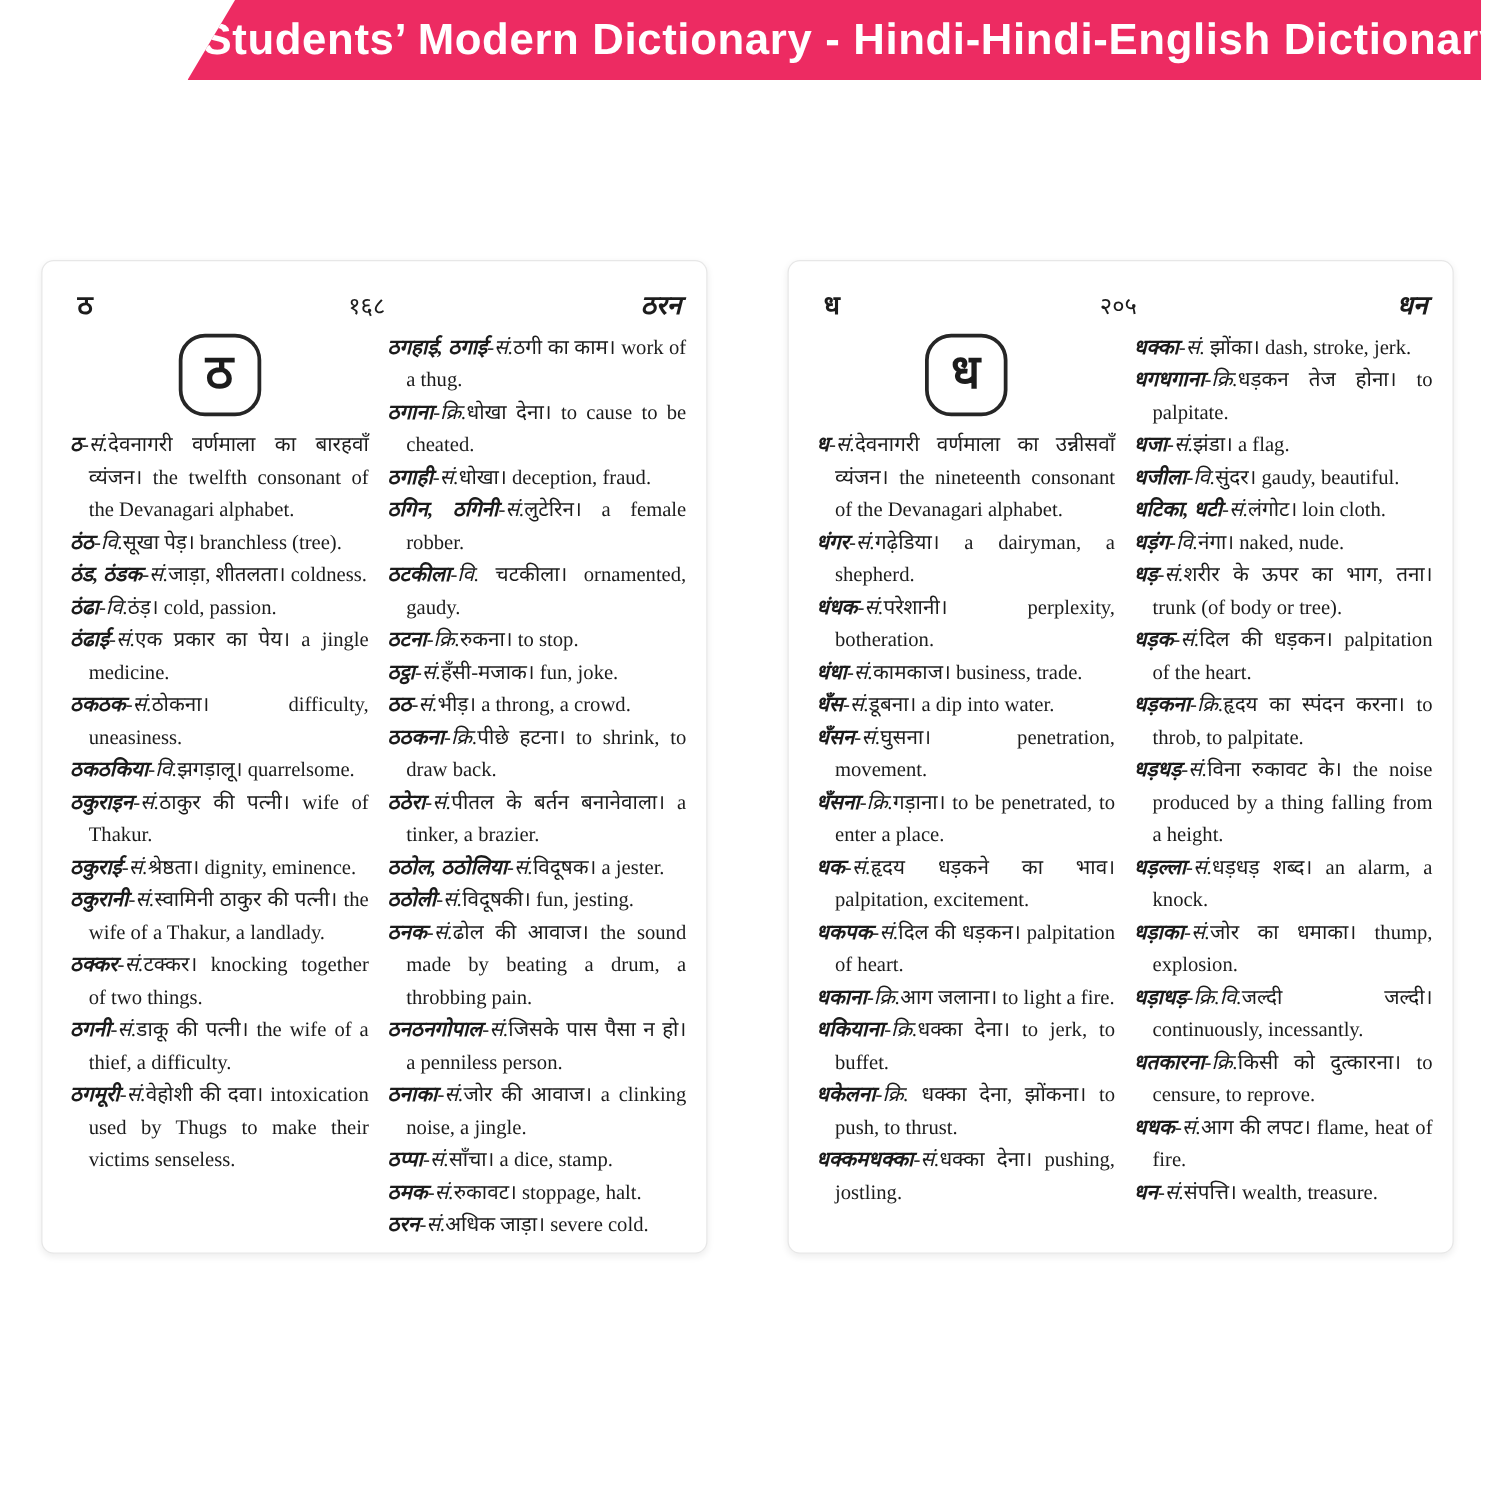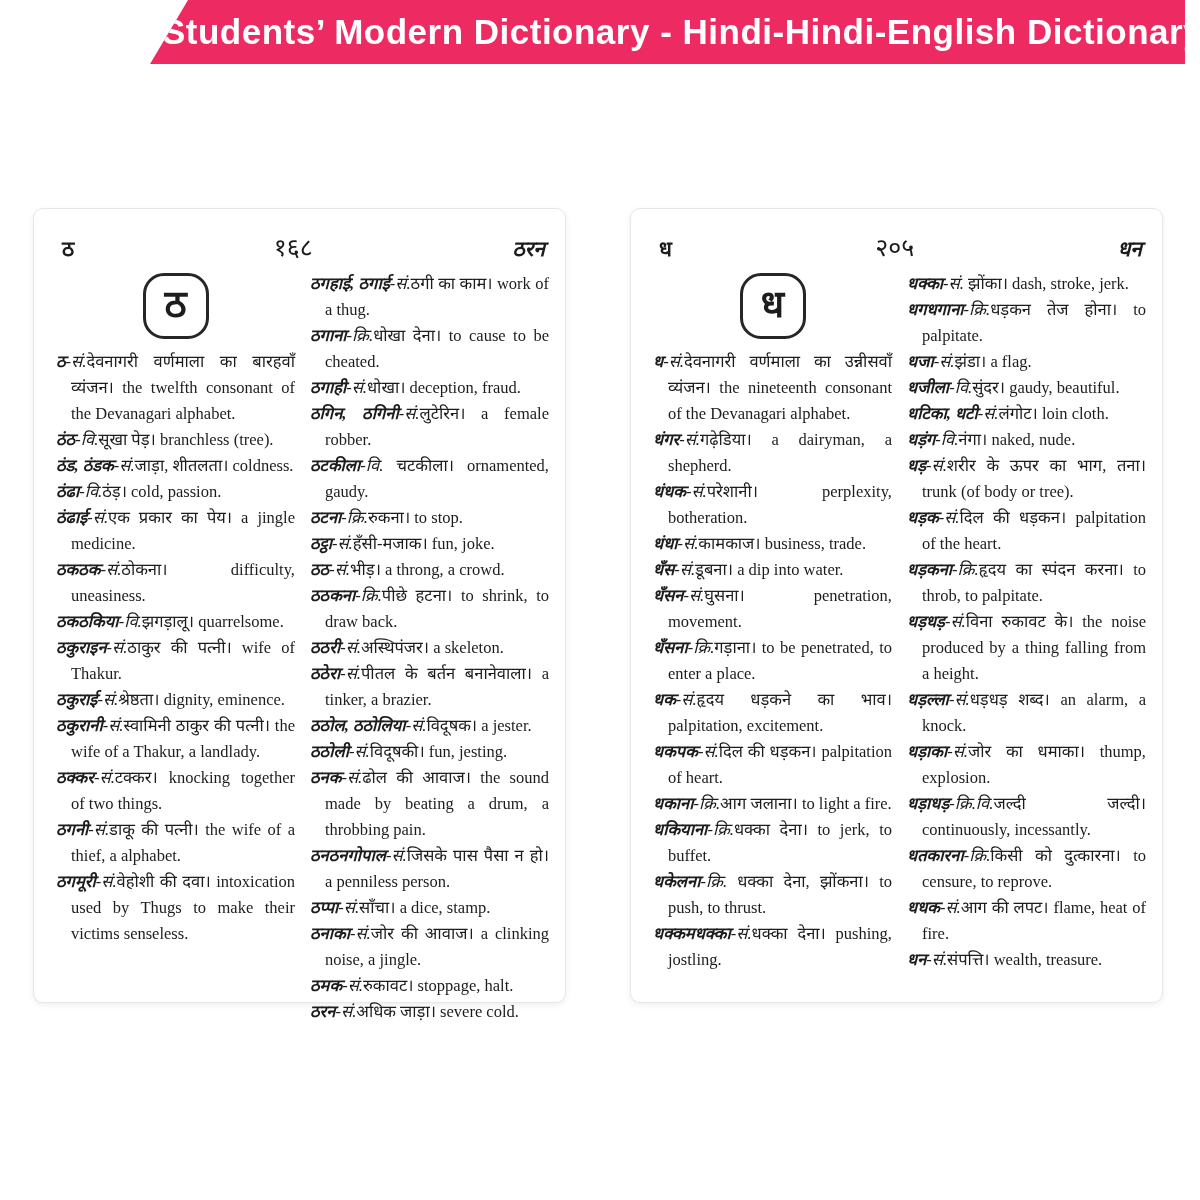--- a/index.html
+++ b/index.html
@@ -28,21 +28,21 @@
     padding: 20px 16px 0 22px;
   }
   .page-left  { left: 33px; }
   .page-right { left: 630px; }
 
   .running-head {
     display: flex; justify-content: space-between; align-items: baseline;
     padding: 0 4px 0 6px; margin-bottom: 8px;
   }
   .rh-letter { font-size: 21px; font-weight: 700; }
-  .rh-number { font-size: 25px; text-align: right; }
+  .rh-number { font-size: 19px; text-align: right; }
   .rh-word   { font-size: 21px; font-weight: 700; font-style: italic; }
 
   .cols { display: flex; gap: 15px; }
   .col  { flex: 1 1 0; min-width: 0; }
 
   .letter-badge {
     width: 66px; height: 66px; margin: 2px auto 10px auto;
     border: 3.5px solid #262626; border-radius: 21px;
     display: flex; align-items: center; justify-content: center;
   }
@@ -80,43 +80,42 @@
           <div class="entry"><span class="hw">ठंठ</span>-<span class="tag">वि.</span><span class="def">सूखा पेड़। branchless (tree).</span></div>
           <div class="entry"><span class="hw">ठंड, ठंडक</span>-<span class="tag">सं.</span><span class="def">जाड़ा, शीतलता। coldness.</span></div>
           <div class="entry"><span class="hw">ठंढा</span>-<span class="tag">वि.</span><span class="def">ठंड़। cold, passion.</span></div>
           <div class="entry"><span class="hw">ठंढाई</span>-<span class="tag">सं.</span><span class="def">एक प्रकार का पेय। a jingle medicine.</span></div>
           <div class="entry"><span class="hw">ठकठक</span>-<span class="tag">सं.</span><span class="def">ठोकना। difficulty, uneasiness.</span></div>
           <div class="entry"><span class="hw">ठकठकिया</span>-<span class="tag">वि.</span><span class="def">झगड़ालू। quarrelsome.</span></div>
           <div class="entry"><span class="hw">ठकुराइन</span>-<span class="tag">सं.</span><span class="def">ठाकुर की पत्नी। wife of Thakur.</span></div>
           <div class="entry"><span class="hw">ठकुराई</span>-<span class="tag">सं.</span><span class="def">श्रेष्ठता। dignity, eminence.</span></div>
           <div class="entry"><span class="hw">ठकुरानी</span>-<span class="tag">सं.</span><span class="def">स्वामिनी ठाकुर की पत्नी। the wife of a Thakur, a landlady.</span></div>
           <div class="entry"><span class="hw">ठक्कर</span>-<span class="tag">सं.</span><span class="def">टक्कर। knocking together of two things.</span></div>
-          <div class="entry"><span class="hw">ठगनी</span>-<span class="tag">सं.</span><span class="def">डाकू की पत्नी। the wife of a thief, a alphabet.</span></div>
+          <div class="entry"><span class="hw">ठगनी</span>-<span class="tag">सं.</span><span class="def">डाकू की पत्नी। the wife of a thief, a difficulty.</span></div>
           <div class="entry"><span class="hw">ठगमूरी</span>-<span class="tag">सं.</span><span class="def">वेहोशी की दवा। intoxication used by Thugs to make their victims senseless.</span></div>
         </div>
     </div>
     <div class="col">
       <div>
           <div class="entry"><span class="hw">ठगहाई, ठगाई</span>-<span class="tag">सं.</span><span class="def">ठगी का काम। work of a thug.</span></div>
           <div class="entry"><span class="hw">ठगाना</span>-<span class="tag">क्रि.</span><span class="def">धोखा देना। to cause to be cheated.</span></div>
           <div class="entry"><span class="hw">ठगाही</span>-<span class="tag">सं.</span><span class="def">धोखा। deception, fraud.</span></div>
           <div class="entry"><span class="hw">ठगिन, ठगिनी</span>-<span class="tag">सं.</span><span class="def">लुटेरिन। a female robber.</span></div>
           <div class="entry"><span class="hw">ठटकीला</span>-<span class="tag">वि.</span><span class="def"> चटकीला। ornamented, gaudy.</span></div>
           <div class="entry"><span class="hw">ठटना</span>-<span class="tag">क्रि.</span><span class="def">रुकना। to stop.</span></div>
           <div class="entry"><span class="hw">ठट्ठा</span>-<span class="tag">सं.</span><span class="def">हँसी-मजाक। fun, joke.</span></div>
           <div class="entry"><span class="hw">ठठ</span>-<span class="tag">सं.</span><span class="def">भीड़। a throng, a crowd.</span></div>
           <div class="entry"><span class="hw">ठठकना</span>-<span class="tag">क्रि.</span><span class="def">पीछे हटना। to shrink, to draw back.</span></div>
-          <div class="entry"><span class="hw">ठठरी</span>-<span class="tag">सं.</span><span class="def">अस्थिपंजर। a skeleton.</span></div>
           <div class="entry"><span class="hw">ठठेरा</span>-<span class="tag">सं.</span><span class="def">पीतल के बर्तन बनानेवाला। a tinker, a brazier.</span></div>
           <div class="entry"><span class="hw">ठठोल, ठठोलिया</span>-<span class="tag">सं.</span><span class="def">विदूषक। a jester.</span></div>
           <div class="entry"><span class="hw">ठठोली</span>-<span class="tag">सं.</span><span class="def">विदूषकी। fun, jesting.</span></div>
           <div class="entry"><span class="hw">ठनक</span>-<span class="tag">सं.</span><span class="def">ढोल की आवाज। the sound made by beating a drum, a throbbing pain.</span></div>
           <div class="entry"><span class="hw">ठनठनगोपाल</span>-<span class="tag">सं.</span><span class="def">जिसके पास पैसा न हो। a penniless person.</span></div>
+          <div class="entry"><span class="hw">ठनाका</span>-<span class="tag">सं.</span><span class="def">जोर की आवाज। a clinking noise, a jingle.</span></div>
           <div class="entry"><span class="hw">ठप्पा</span>-<span class="tag">सं.</span><span class="def">साँचा। a dice, stamp.</span></div>
-          <div class="entry"><span class="hw">ठनाका</span>-<span class="tag">सं.</span><span class="def">जोर की आवाज। a clinking noise, a jingle.</span></div>
           <div class="entry"><span class="hw">ठमक</span>-<span class="tag">सं.</span><span class="def">रुकावट। stoppage, halt.</span></div>
           <div class="entry"><span class="hw">ठरन</span>-<span class="tag">सं.</span><span class="def">अधिक जाड़ा। severe cold.</span></div>
         </div>
     </div>
   </div>
 </div>
 
 <div class="page page-right">
   <div class="running-head">
     <span class="rh-letter">ध</span>

